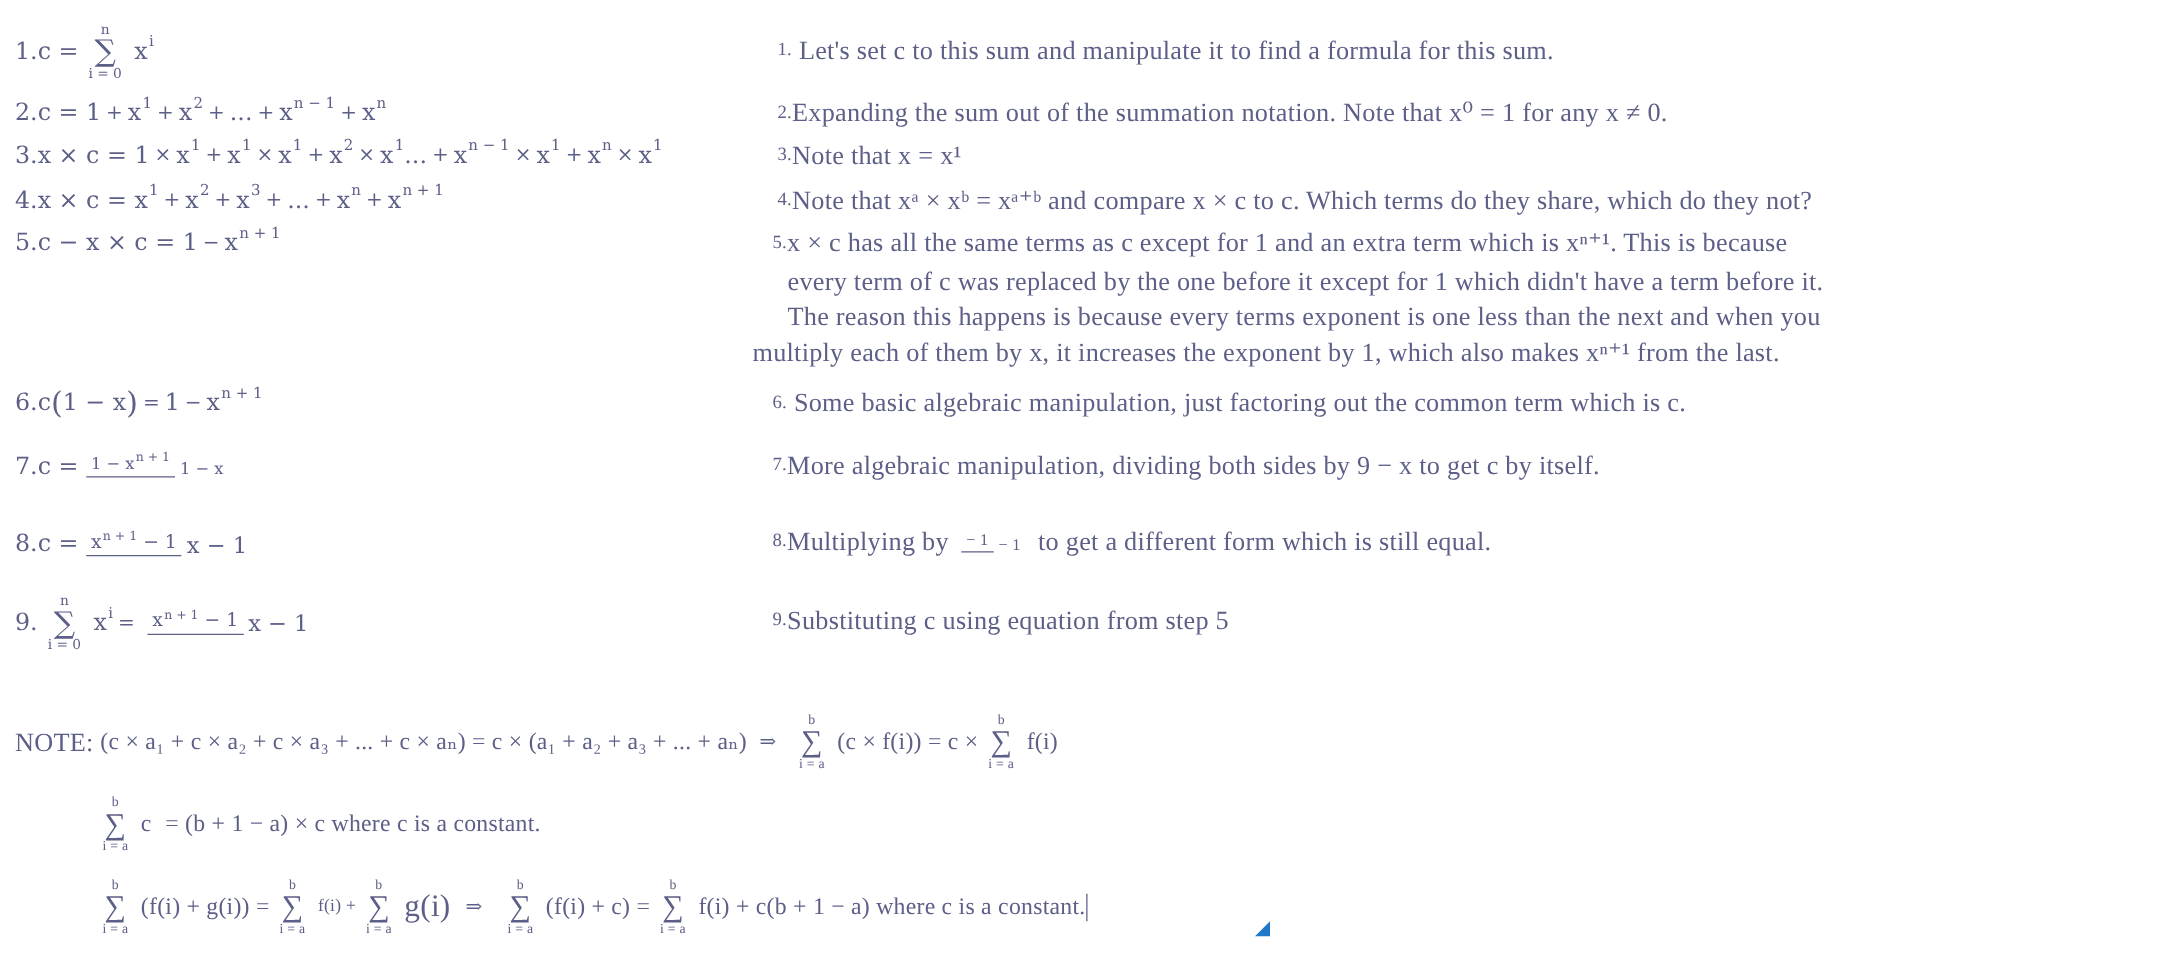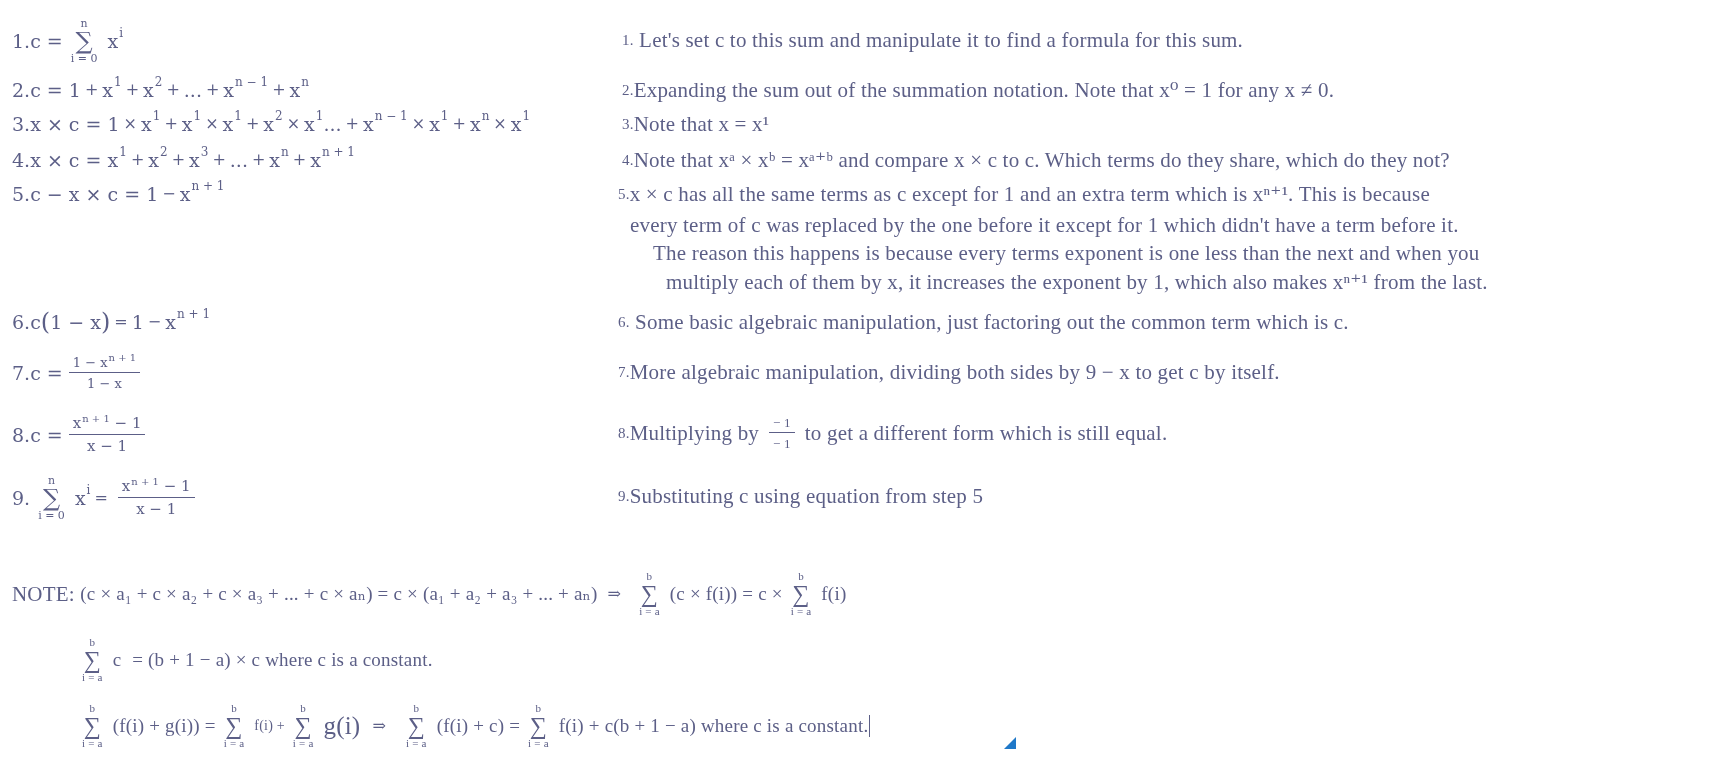--- a/index.html
+++ b/index.html
@@ -10,23 +10,23 @@
   }
   .canvas { position:absolute; inset:0; }
   .line { position:absolute; white-space:nowrap; font-size:19px; line-height:24px; display:flex; align-items:center; }
   .desc { font-family:"Liberation Serif", "DejaVu Serif", serif; font-size:21px; letter-spacing:0.2px; }
   .num { font-size:15px; }
   .sup { font-size:12px; position:relative; top:-8px; margin-left:1px; }
   .op { margin:0 4px; font-size:16px; }
   .sum { display:inline-flex; flex-direction:column; align-items:center; margin:0 10px 0 8px; line-height:1; vertical-align:middle; }
   .sum .lim { font-size:11px; line-height:13px; }
   .sum .sig { font-size:24px; line-height:22px; }
-  .frac { display:inline-flex; flex-direction:column; align-items:center; vertical-align:middle; margin:0 6px; line-height:1; }
+  .frac { display:inline-flex; flex-direction:row; align-items:center; vertical-align:middle; margin:0 6px; line-height:1; }
   .frac .nu { font-size:15px; padding:0 4px 3px; border-bottom:1.5px solid #5c5f87; }
-  .frac .de { font-size:15px; padding:4px 4px 0; }
+  .frac .de { font-size:18px; padding:4px 4px 0; }
   .frac.small .nu, .frac.small .de { font-size:13px; }
   .paren { font-size:24px; line-height:1; }
   .caret { display:inline-block; width:1px; height:22px; background:#5c5f87; margin-left:1px; }
   .corner { position:absolute; width:0; height:0; border-left:12px solid transparent; border-bottom:12px solid #1f78c8; }
 </style>
 </head>
 <body>
 
 <div class="canvas">
 
@@ -169,24 +169,24 @@
     <span class="num">4.</span>
       <span>Note that xᵃ × xᵇ = xᵃ⁺ᵇ and compare x × c to c. Which terms do they share, which do they not?</span>
   </div>
   <div class="line desc" style="left:618px;top:182px;">
     <span class="num">5.</span>
       <span>x × c has all the same terms as c except for 1 and an extra term which is xⁿ⁺¹. This is because</span>
   </div>
   <div class="line desc" style="left:630px;top:213px;align-items:flex-end;">
     <span>every term of c was replaced by the one before it except for 1 which didn't have a term before it.</span>
   </div>
-  <div class="line desc" style="left:630px;top:241px;margin-left:23px;">
+  <div class="line desc" style="left:630px;top:241px;">
     <span>The reason this happens is because every terms exponent is one less than the next and when you</span>
   </div>
-  <div class="line desc" style="left:666px;top:270px;">
+  <div class="line desc" style="left:602px;top:270px;">
     <span>multiply each of them by x, it increases the exponent by 1, which also makes xⁿ⁺¹ from the last.</span>
   </div>
   <div class="line desc" style="left:618px;top:310px;">
     <span class="num">6.</span>&nbsp;<span>Some basic algebraic manipulation, just factoring out the common term which is c.</span>
   </div>
   <div class="line desc" style="left:618px;top:360px;">
     <span class="num">7.</span>
       <span>More algebraic manipulation, dividing both sides by 9 − x to get c by itself.</span>
   </div>
   <div class="line desc" style="left:618px;top:410px;height:46px;">

